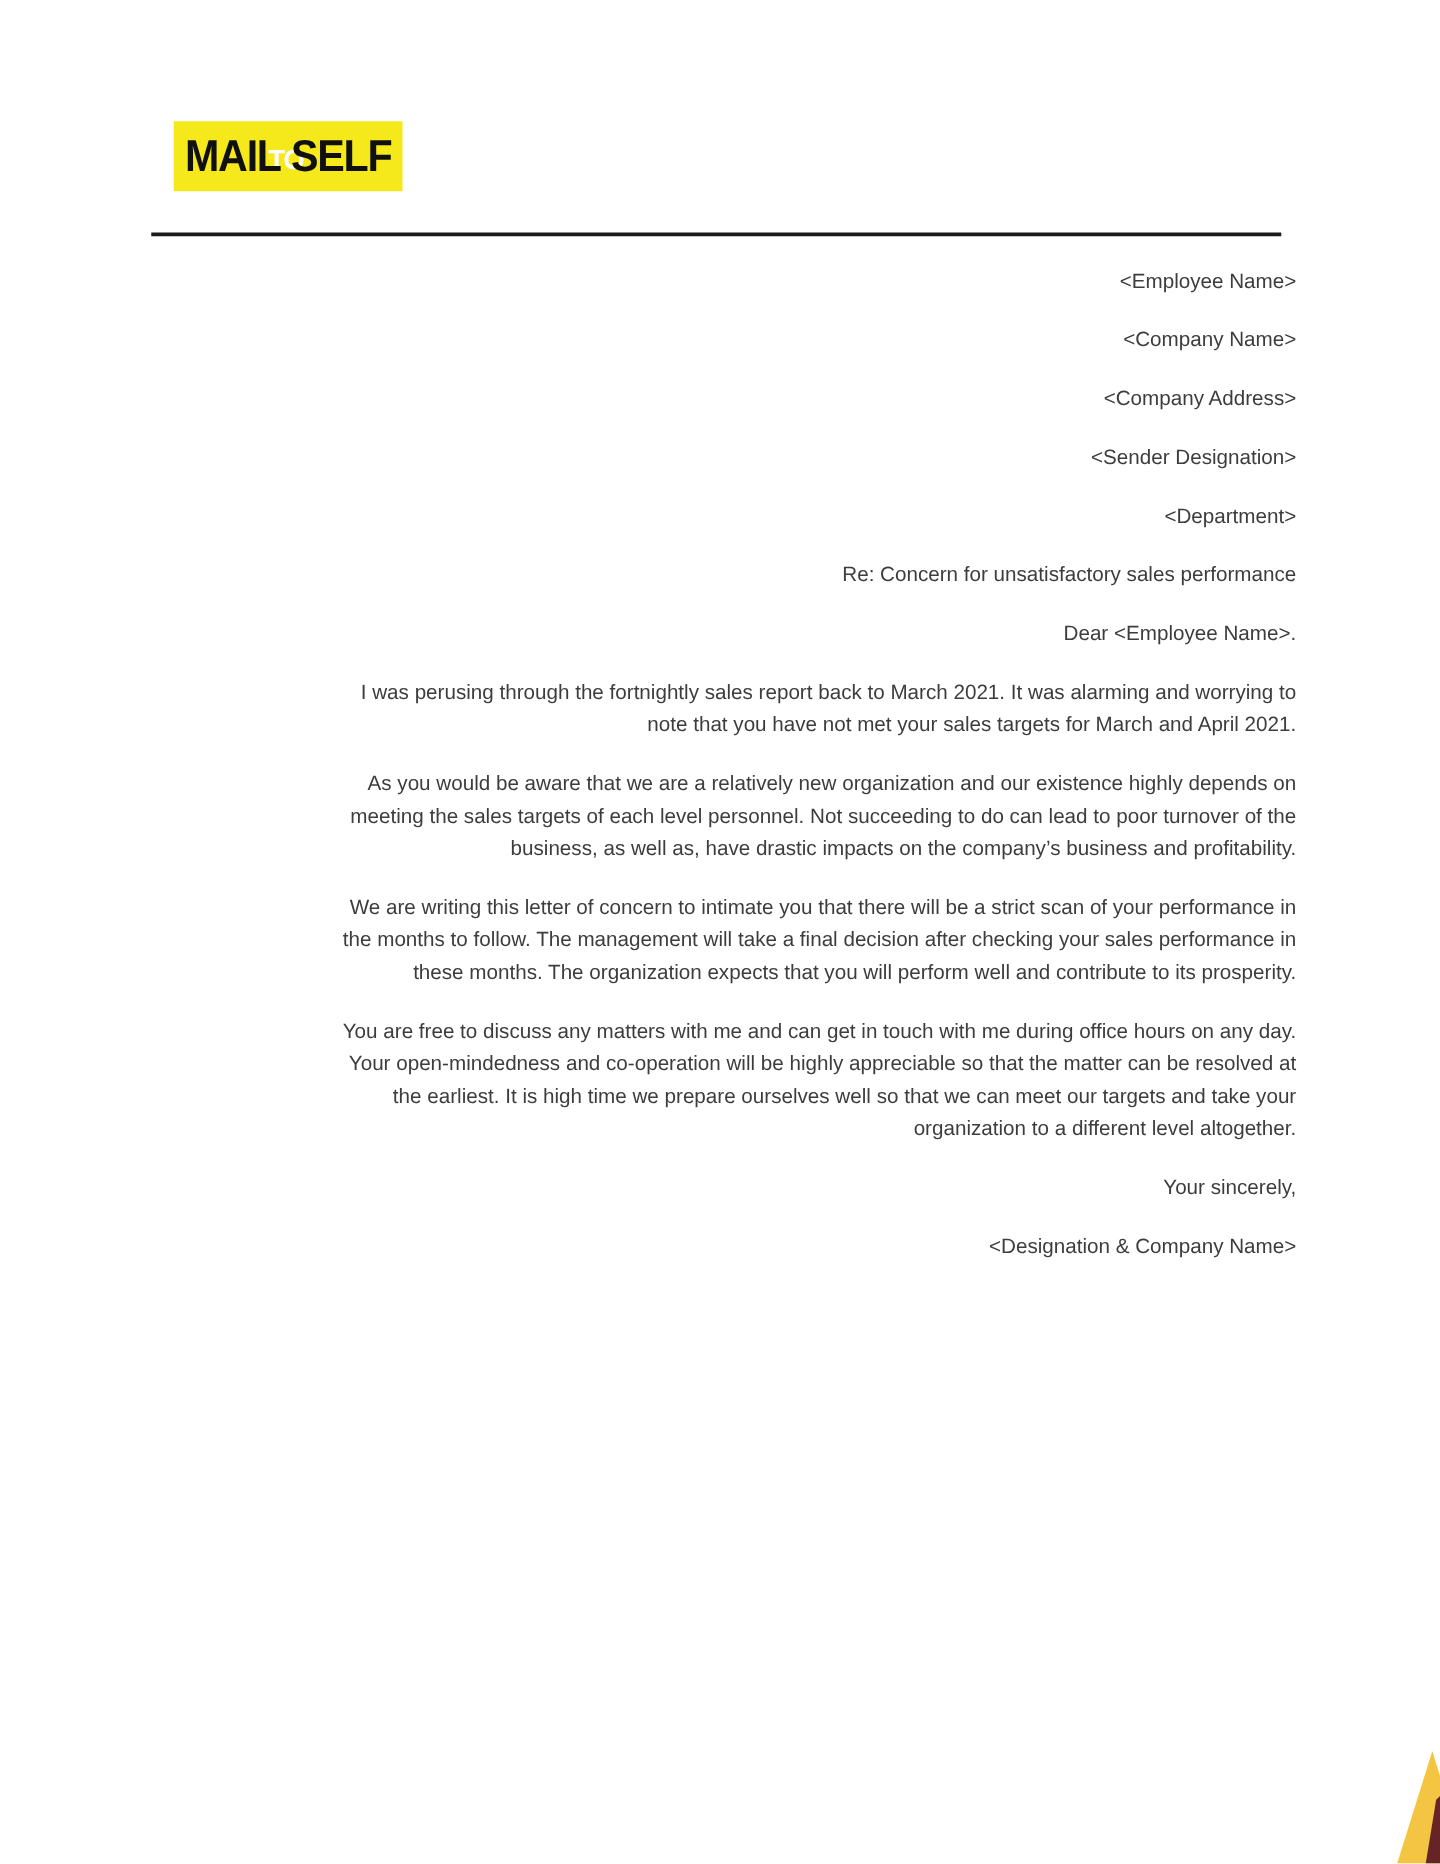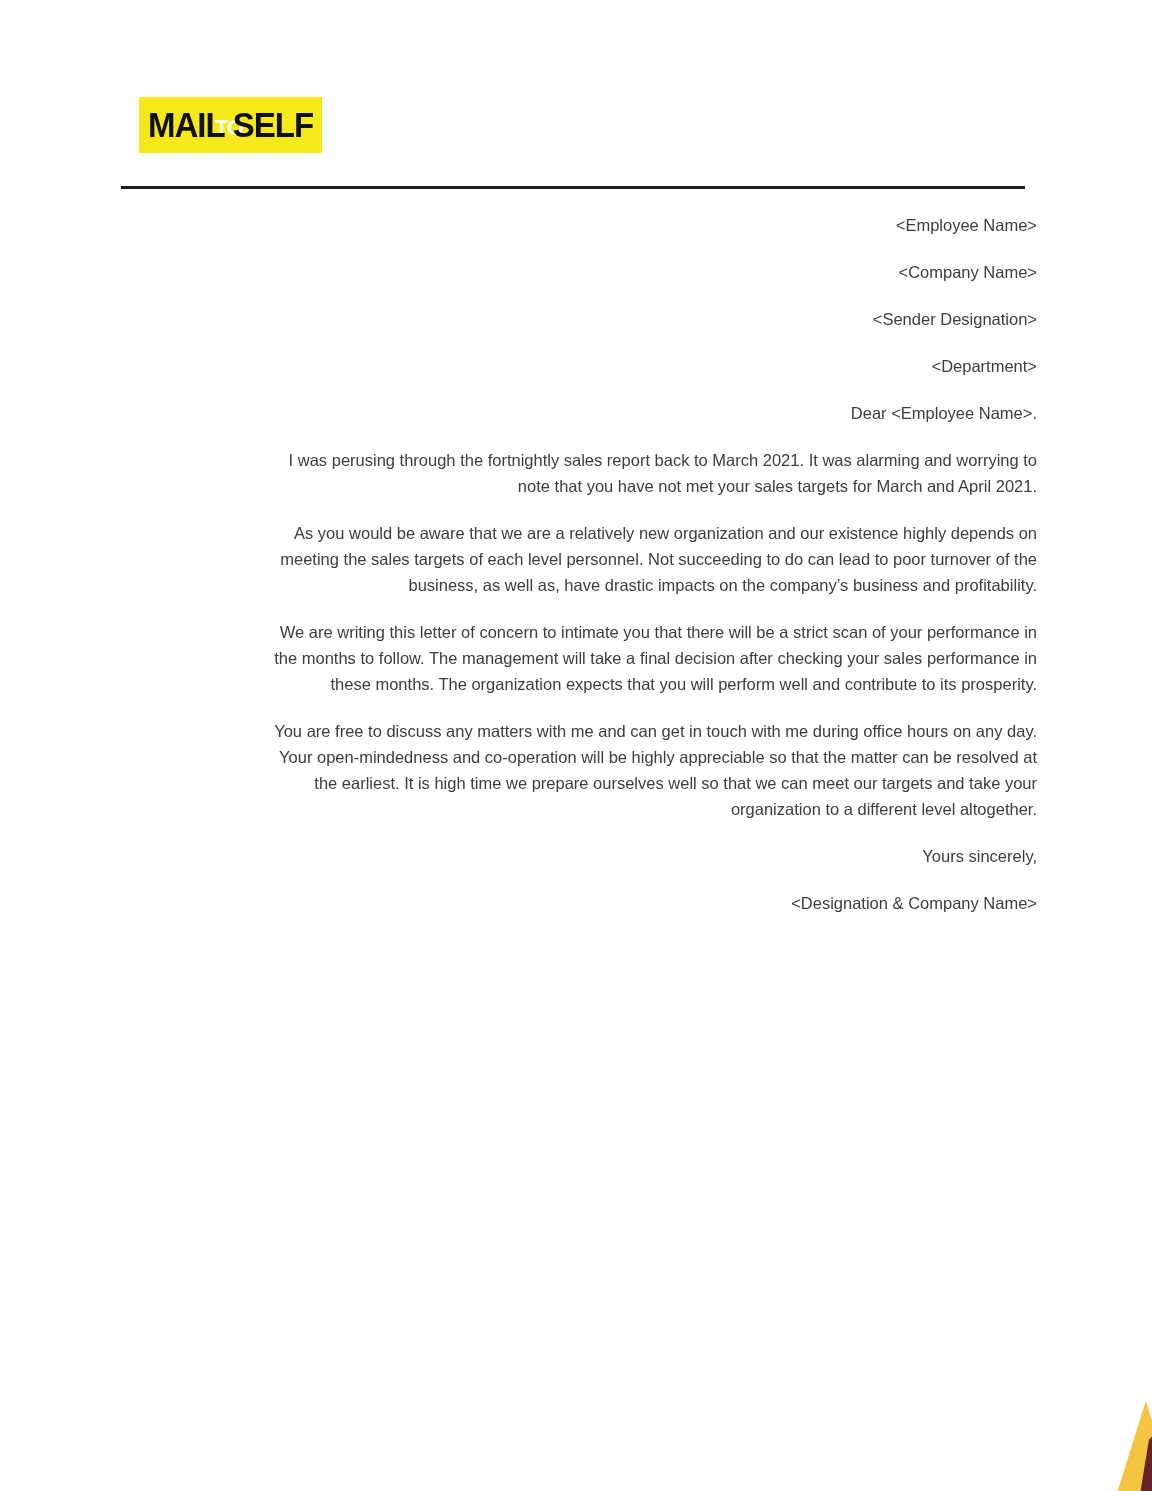--- a/index.html
+++ b/index.html
@@ -99,36 +99,38 @@
     <span class="word">MAIL</span>
     <span class="to">TO</span>
     <span class="word">SELF</span>
   </div>
 
   <div class="rule"></div>
 
   <div class="content">
     <p>&lt;Employee Name&gt;</p>
     <p>&lt;Company Name&gt;</p>
+    <p>&lt;Company Address&gt;</p>
     <p>&lt;Sender Designation&gt;</p>
     <p>&lt;Department&gt;</p>
+    <p>Re: Concern for unsatisfactory sales performance</p>
     <p>Dear &lt;Employee Name&gt;.</p>
     <p>I was perusing through the fortnightly sales report back to March 2021. It was alarming and worrying to
 note that you have not met your sales targets for March and April 2021.</p>
     <p>As you would be aware that we are a relatively new organization and our existence highly depends on
 meeting the sales targets of each level personnel. Not succeeding to do can lead to poor turnover of the
 business, as well as, have drastic impacts on the company’s business and profitability.</p>
     <p>We are writing this letter of concern to intimate you that there will be a strict scan of your performance in
 the months to follow. The management will take a final decision after checking your sales performance in
 these months. The organization expects that you will perform well and contribute to its prosperity.</p>
     <p>You are free to discuss any matters with me and can get in touch with me during office hours on any day.
 Your open-mindedness and co-operation will be highly appreciable so that the matter can be resolved at
 the earliest. It is high time we prepare ourselves well so that we can meet our targets and take your
 organization to a different level altogether.</p>
-    <p>Yours sincerely,</p>
+    <p>Your sincerely,</p>
     <p>&lt;Designation &amp; Company Name&gt;</p>
   </div>
 
   <div class="corner">
     <div class="tri-yellow"></div>
     <div class="tri-maroon"></div>
   </div>
 
 </div>
 

